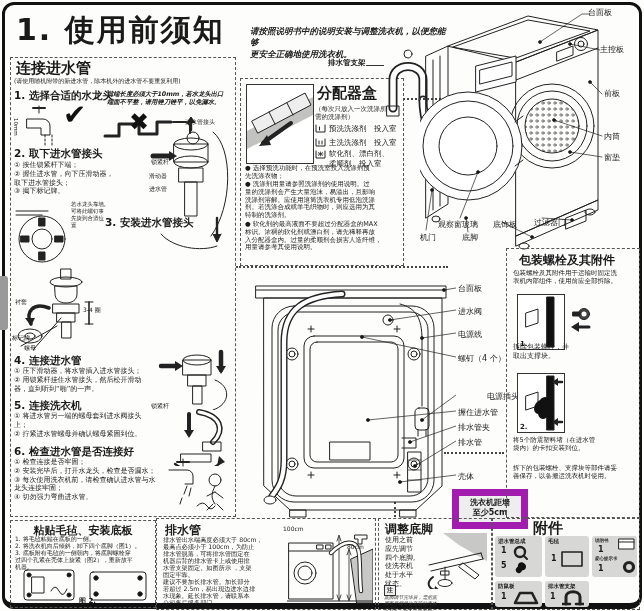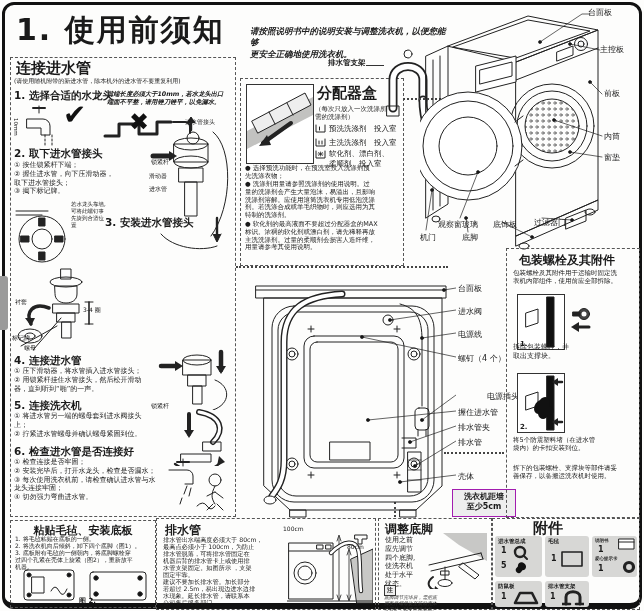--- a/index.html
+++ b/index.html
@@ -24,21 +24,21 @@
   .vtext{writing-mode:vertical-rl;font-size:5.5px;line-height:1.1;}
   .wallnote{font-size:5.5px;line-height:1.25;}
   .dot{height:0;border-top:2px dotted #444;}
   .dotv{width:0;border-left:2px dotted #444;}
   .tab{background:#9a9a9a;border-radius:0 3px 3px 0;}
   svg.draw{stroke:#222;fill:none;stroke-width:1;stroke-linecap:round;stroke-linejoin:round;}
   .card{background:#d7d7d5;border-radius:3px;}
   .cl{font-size:5.5px;font-weight:bold;}
   .cl45{font-size:4.5px;font-weight:bold;}
   .num{font-size:8px;font-weight:bold;}
-  .wnote{border:1px solid #a21caf;background:#eee;font-size:8px;font-weight:bold;
+  .wnote{border:7px solid #a21caf;background:#eee;font-size:8px;font-weight:bold;
          line-height:1.3;white-space:pre-line;text-align:center;padding-top:2px;}
   .glyph{font-weight:bold;color:#111;}
   .frameimg{border:1px solid #333;background:#fff;}
   .fignum{font-size:7px;font-weight:bold;}
   .ntag{border:1px solid #333;font-size:6px;font-weight:bold;padding:0 2px;background:#eee;}
   .nnote{font-size:4.8px;font-style:italic;line-height:1.25;white-space:pre-line;color:#333;}
 </style>
 </head>
 <body>
 
@@ -220,21 +220,21 @@
 
     <div class="abs txt65" style="left:4px;top:86px;width:156px;">●  选择预洗功能时，在预洗室投入洗涤剂预
 先洗涤衣物；</div>
     <div class="abs txt65" style="left:4px;top:102px;width:156px;">●  洗涤剂用量请参照洗涤剂的使用说明。过
 量的洗涤剂会产生大量泡沫，易溢出，且影响
 洗涤剂溶解。应使用滚筒洗衣机专用低泡洗涤
 剂。若洗涤合成或羊毛织物时，则应选用为其
 特制的洗涤剂。</div>
     <div class="abs txt65" style="left:4px;top:142px;width:156px;">●  软化剂的最高液面不要超过分配器盒的MAX
 标识。浓稠的软化剂或漂白剂，请先稀释再放
-主洗洗涤剂。过量的柔顺剂会损害人造纤维，
+入分配器盒内。过量的柔顺剂会损害人造纤维，
 用量请参考其使用说明。</div>
   </div>
 
   <div class="abs lbl" style="left:328px;top:58px;font-weight:bold;">排水管支架</div>
   <div class="abs" style="left:366px;top:65px;width:18px;height:1px;background:#333;"></div>
   <svg class="abs draw" style="left:380px;top:48px;" width="56" height="112" viewBox="0 0 56 112">
     <circle cx="28" cy="6" r="4"></circle>
     <path d="M13,60 V32 C13,14 43,14 43,32 V52" stroke-width="9"></path>
     <path d="M13,60 V32 C13,14 43,14 43,32 V52" stroke-width="5.5" stroke="#fff"></path>
     <rect x="7" y="58" width="12" height="10"></rect>

